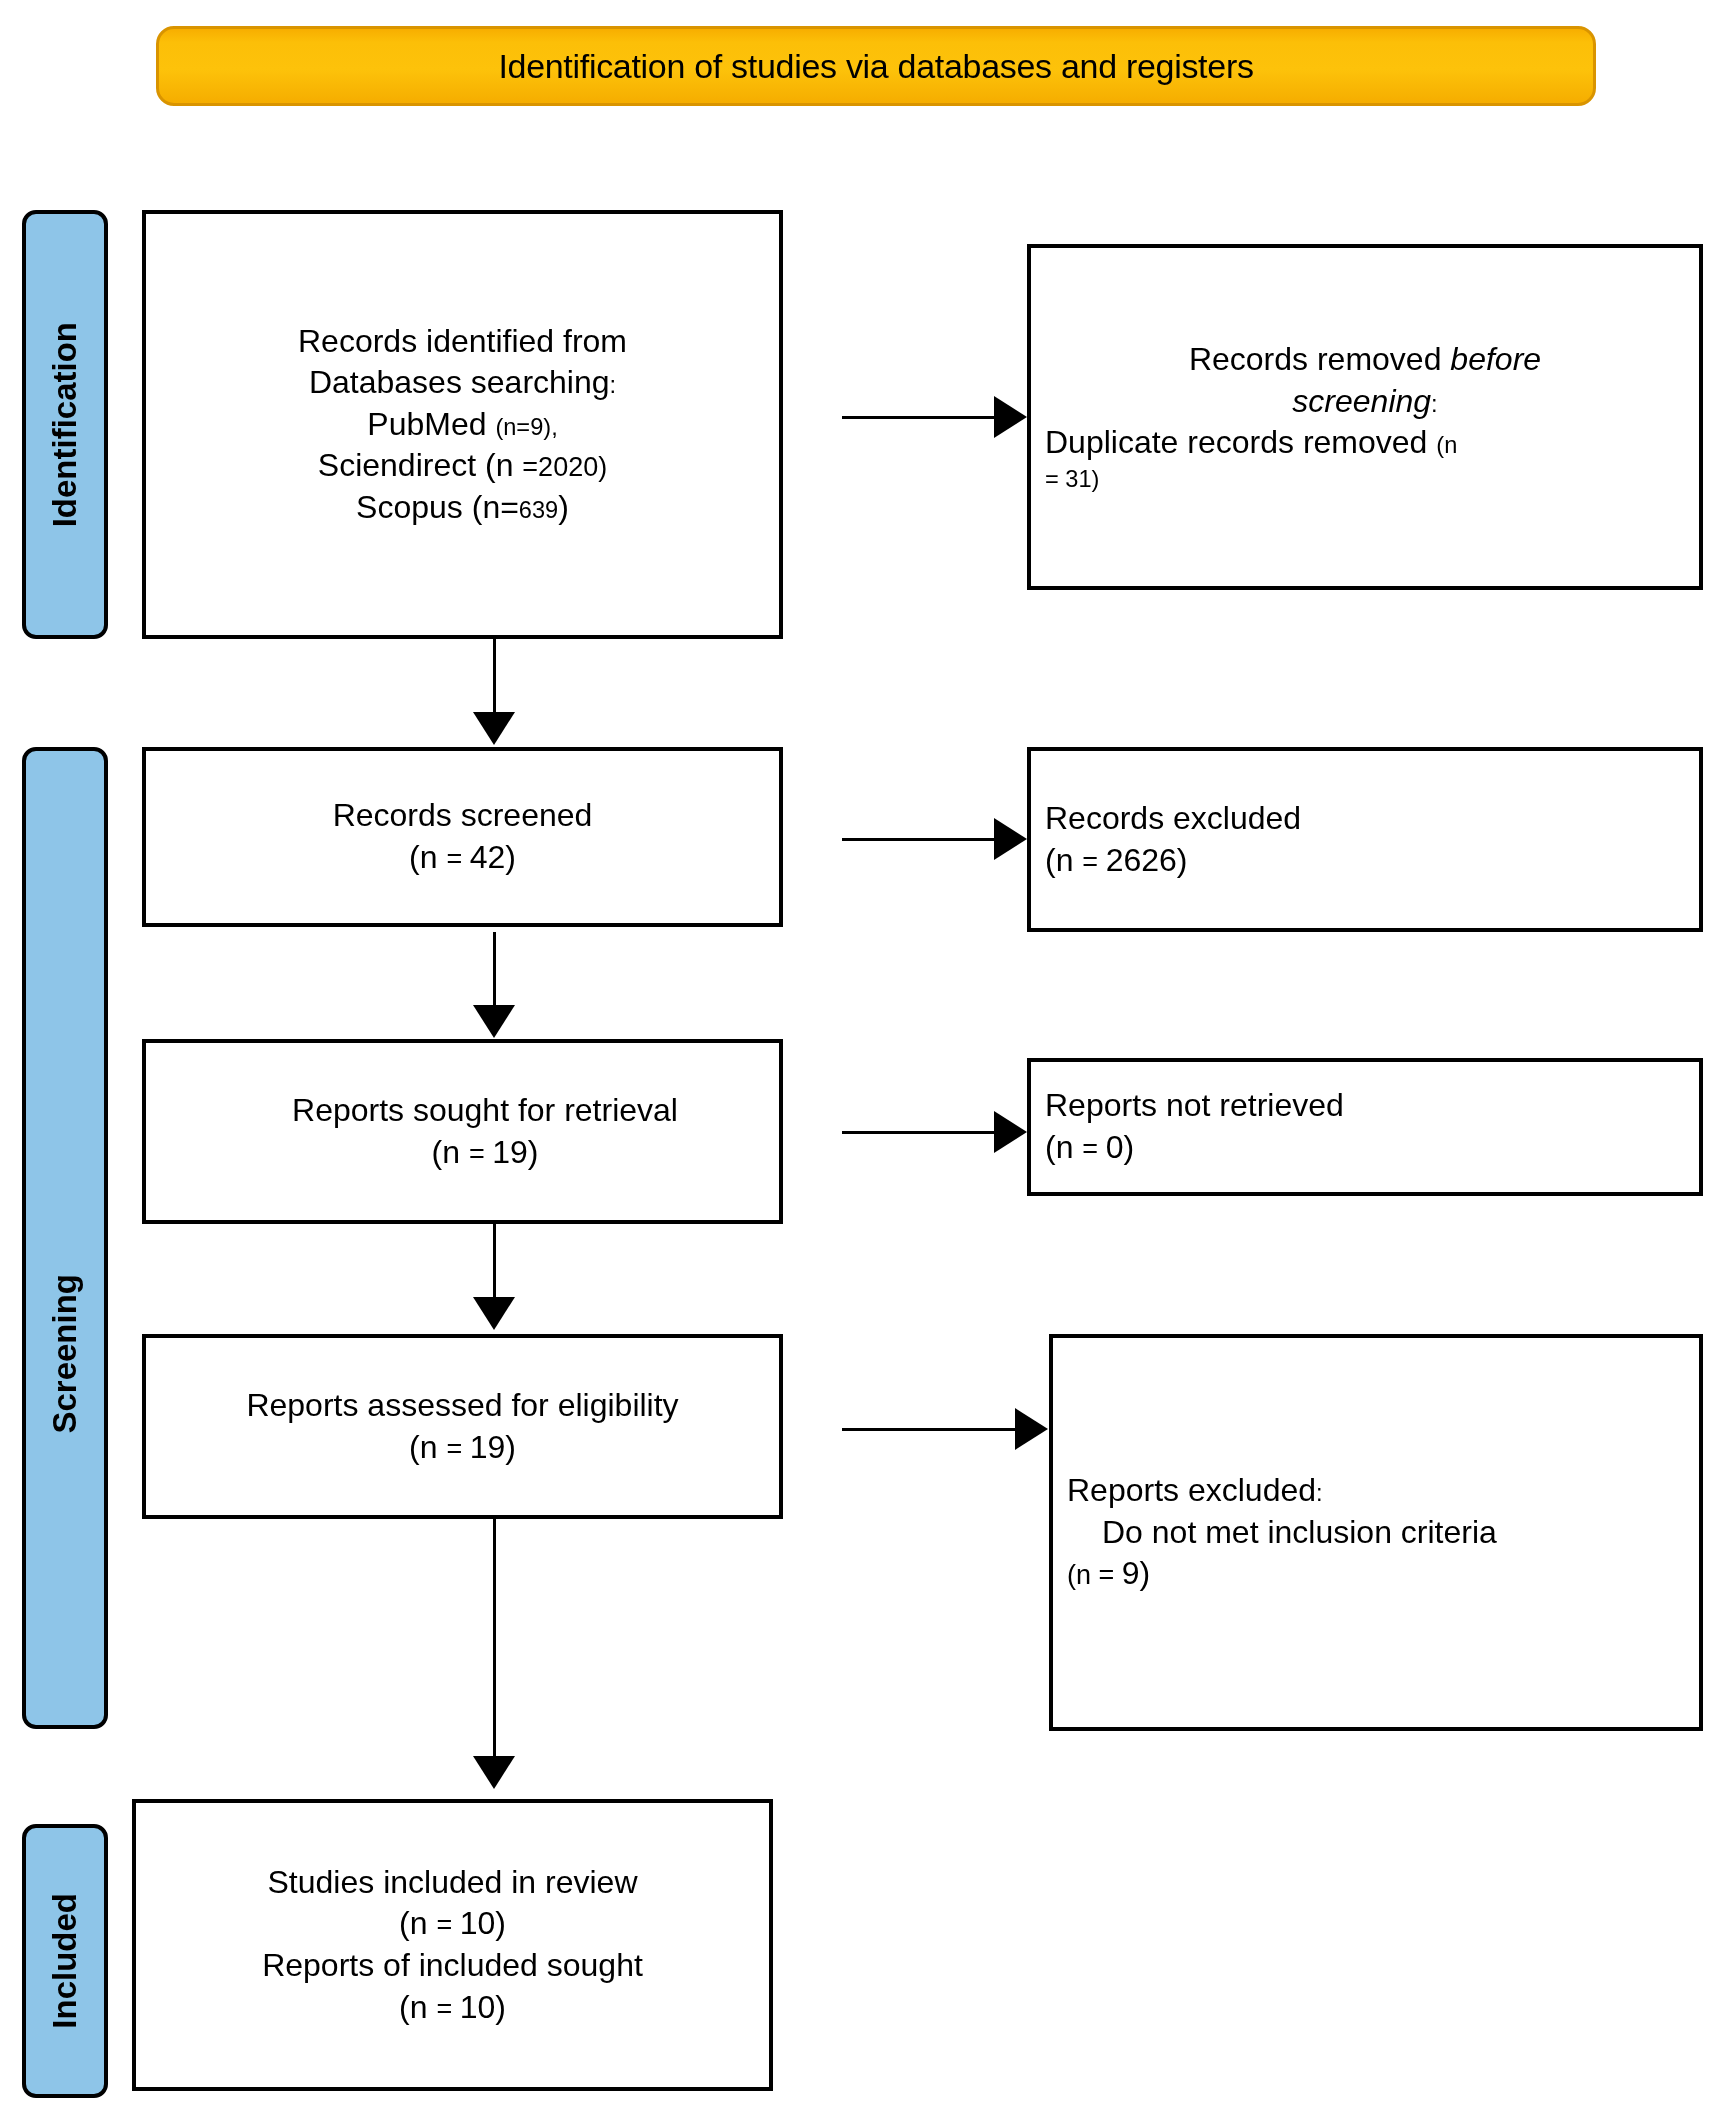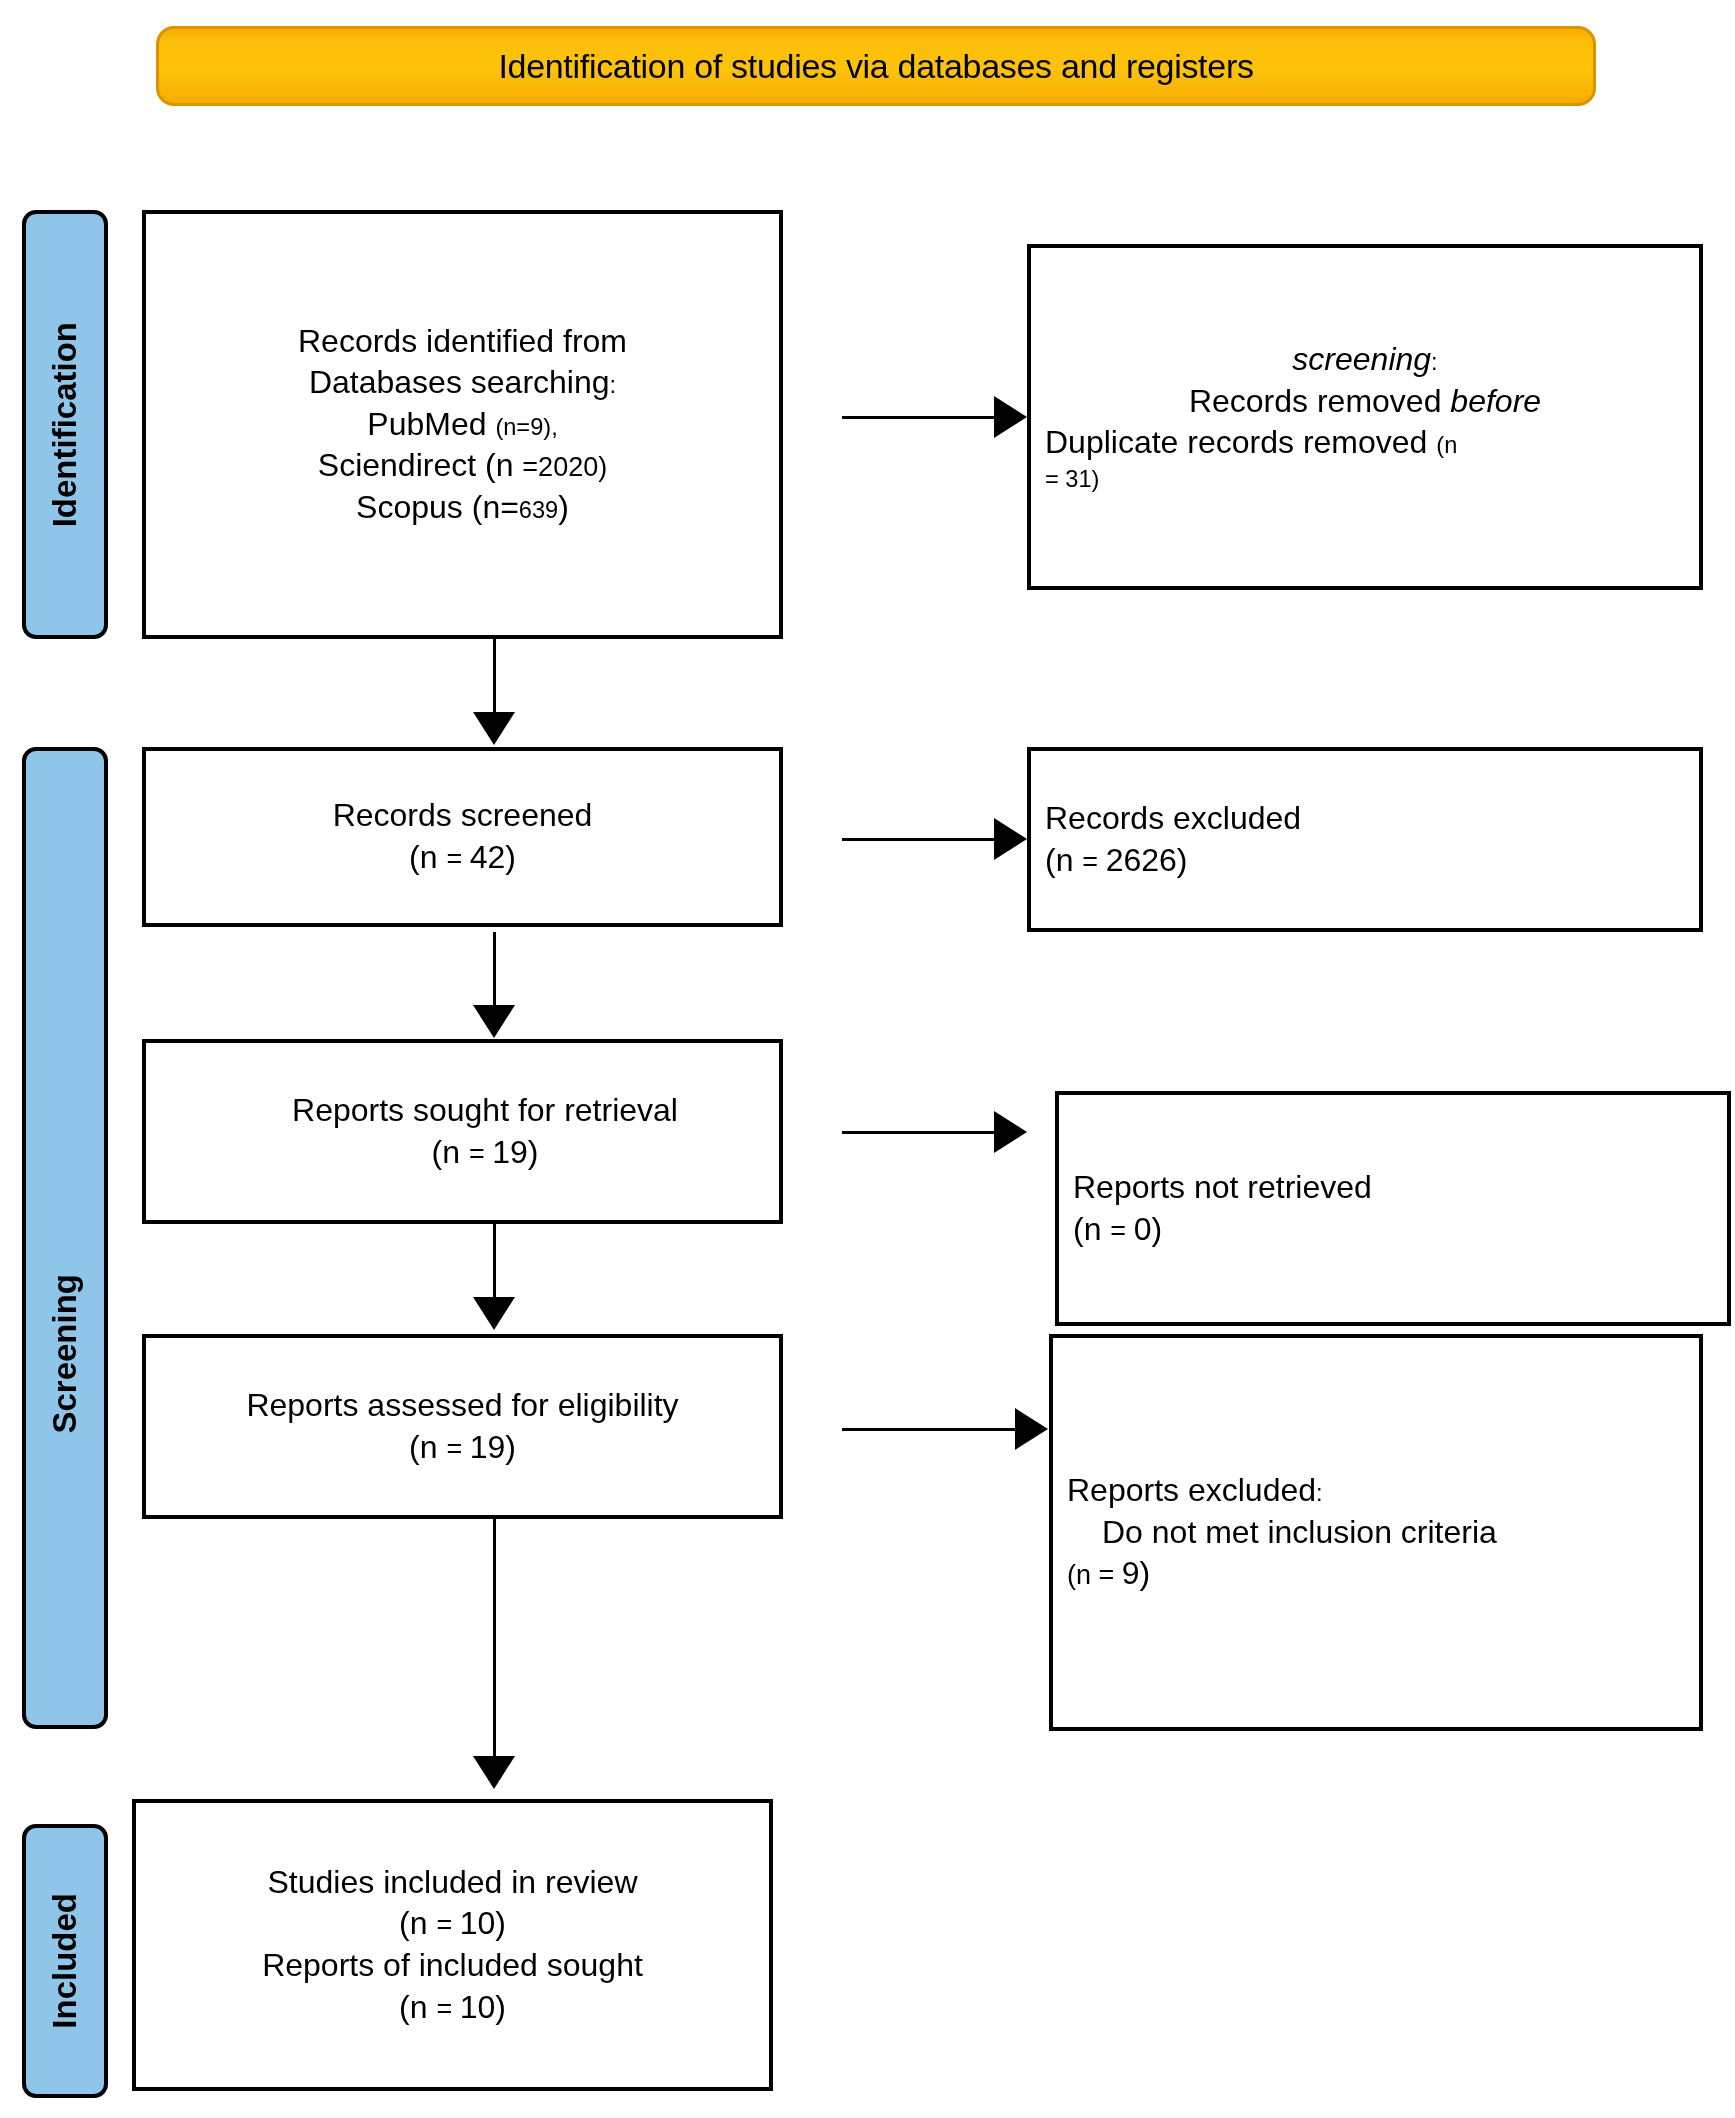--- a/index.html
+++ b/index.html
@@ -136,22 +136,22 @@
       <span class="ln">Records identified from</span>
       <span class="ln"><span>Databases searching</span><span class="small">:</span></span>
       <span class="ln"><span>PubMed</span> <span class="small">(n=9),</span></span>
       <span class="ln"><span>Sciendirect (n </span><span class="eq">=2020)</span></span>
       <span class="ln"><span>Scopus (n=</span><span class="small">639</span><span>)</span></span>
     </div>
   </div>
 
   <div class="box align-center" style="left:1027px; top:244px; width:676px; height:346px;">
     <div class="box-text" style="width:100%; box-sizing:border-box;">
+      <span class="ln"><span>Records removed </span><span class="ital">before</span></span>
       <span class="ln"><span class="ital">screening</span><span class="small">:</span></span>
-      <span class="ln"><span>Records removed </span><span class="ital">before</span></span>
       <span class="ln" style="text-align:left;"><span>Duplicate records removed </span><span class="small">(n</span></span>
       <span class="ln small" style="text-align:left; display:block;">= 31)</span>
     </div>
   </div>
 
   <div class="box align-center" style="left:142px; top:747px; width:641px; height:180px;">
     <div class="box-text">
       <span class="ln">Records screened</span>
       <span class="ln"><span>(n </span><span class="eq">= </span><span>42)</span></span>
     </div>
@@ -164,21 +164,21 @@
     </div>
   </div>
 
   <div class="box align-center" style="left:142px; top:1039px; width:641px; height:185px;padding-left:45px;">
     <div class="box-text">
       <span class="ln">Reports sought for retrieval</span>
       <span class="ln"><span>(n </span><span class="eq">= </span><span>19)</span></span>
     </div>
   </div>
 
-  <div class="box align-left" style="left:1027px; top:1091px; width:676px; height:235px;margin-left:28px;">
+  <div class="box align-left" style="left:1027px; top:1058px; width:676px; height:138px;">
     <div class="box-text">
       <span class="ln">Reports not retrieved</span>
       <span class="ln"><span>(n </span><span class="eq">= </span><span>0)</span></span>
     </div>
   </div>
 
   <div class="box align-center" style="left:142px; top:1334px; width:641px; height:185px;">
     <div class="box-text">
       <span class="ln">Reports assessed for eligibility</span>
       <span class="ln"><span>(n </span><span class="eq">= </span><span>19)</span></span>

